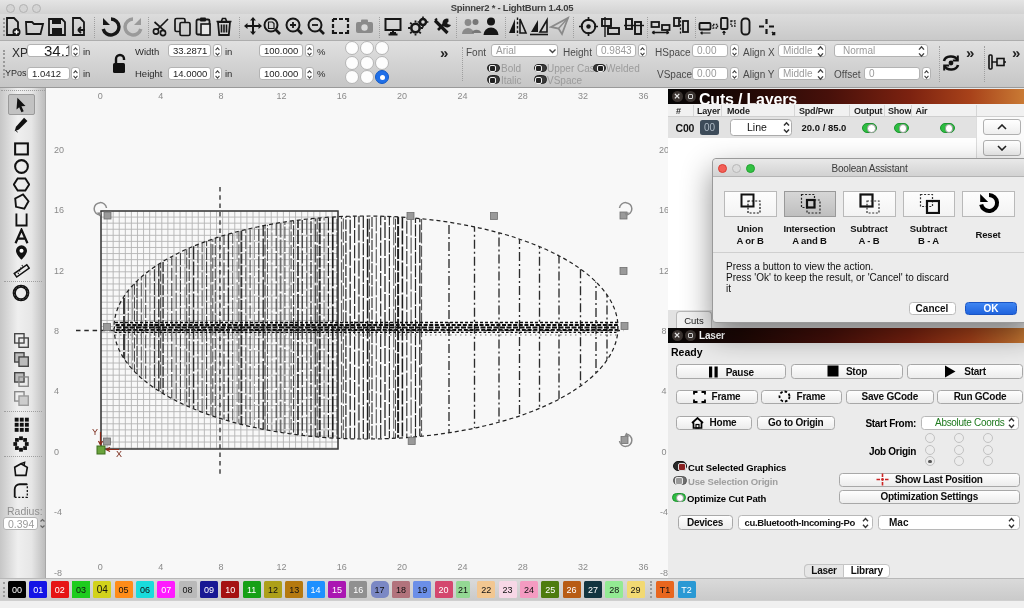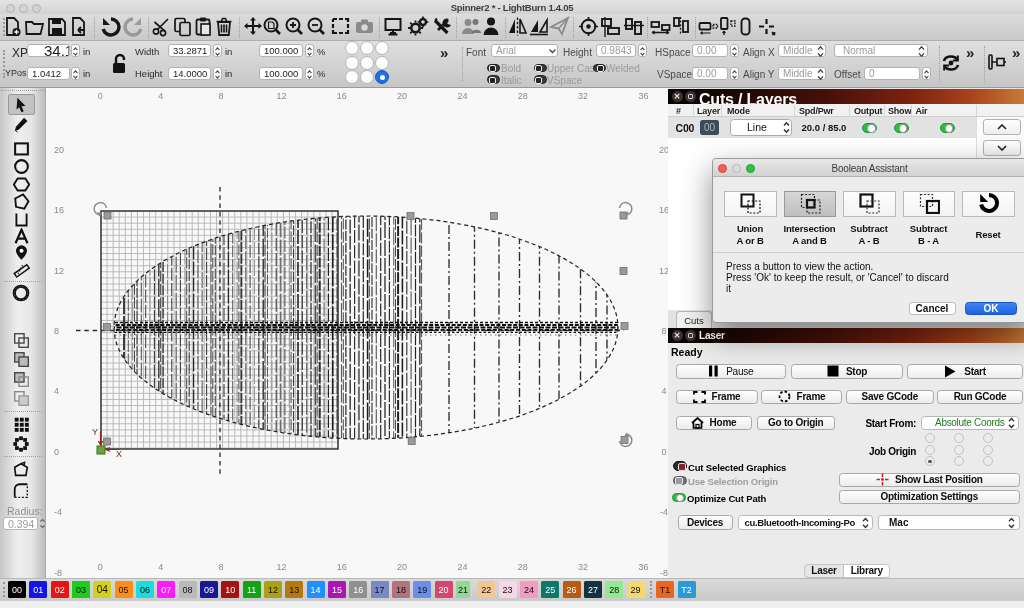--- a/index.html
+++ b/index.html
@@ -727,21 +727,21 @@
 <div style="position:absolute;left:668px;top:310px;width:356px;height:18px;background:#e2e2e2"></div>
 <div style="position:absolute;left:676px;top:311px;width:36px;height:17px;background:#f2f2f2;border:1px solid #b8b8b8;border-bottom:0;border-radius:4px 4px 0 0;font-size:9.5px;color:#222;display:flex;align-items:center;justify-content:center">Cuts</div>
 <div style="position:absolute;left:668px;top:328px;width:356px;height:15px;background:linear-gradient(90deg,#050505 0%,#1e0805 20%,#47100a 45%,#7c2210 68%,#a8421a 85%,#c97a34 100%)"></div>
 <div style="position:absolute;left:671.5px;top:330px;width:11px;height:11px;border-radius:50%;background:#39322f;color:#e8e8e8;font-size:8px;font-weight:700;display:flex;align-items:center;justify-content:center">✕</div>
 <div style="position:absolute;left:684.5px;top:330px;width:11px;height:11px;border-radius:50%;background:#39322f;border:0;display:flex;align-items:center;justify-content:center">
     <span style="width:5px;height:5px;border:1.3px solid #cfcfcf;border-radius:1px"></span>
   </div>
 <div style="position:absolute;left:699px;top:330px;font-size:10px;font-weight:700;color:#fff;letter-spacing:-0.2px;white-space:nowrap">Laser</div>
 <div style="position:absolute;left:668px;top:343px;width:356px;height:235px;background:#ebebeb"></div>
 <div style="position:absolute;left:671px;top:345.5px;font-weight:700;font-size:10.5px;color:#000;white-space:nowrap">Ready</div>
-<div style="position:absolute;left:675.5px;top:363.5px;width:110.5px;height:15px;background:linear-gradient(#fefefe,#ececec);border:1px solid #a8a8a8;border-radius:3.5px;display:flex;align-items:center;justify-content:center;font-size:10px;font-weight:400;color:#0c0c0c;letter-spacing:-0.25px;white-space:nowrap"><svg width="11" height="12" style="margin-right:7px">
+<div style="position:absolute;left:675.5px;top:363.5px;width:110.5px;height:15px;background:linear-gradient(#fefefe,#ececec);border:1px solid #a8a8a8;border-radius:3.5px;display:flex;align-items:flex-end;justify-content:center;font-size:10px;font-weight:700;color:#0c0c0c;letter-spacing:-0.25px;white-space:nowrap"><svg width="11" height="12" style="margin-right:7px">
       <rect x="1" y="0.5" width="3.2" height="11" fill="#000"></rect>
       <rect x="6.5" y="0.5" width="3.2" height="11" fill="#000"></rect>
     </svg>Pause</div>
 <div style="position:absolute;left:791px;top:363.5px;width:112px;height:15px;background:linear-gradient(#fefefe,#ececec);border:1px solid #a8a8a8;border-radius:3.5px;display:flex;align-items:center;justify-content:center;font-size:10px;font-weight:700;color:#0c0c0c;letter-spacing:-0.25px;white-space:nowrap"><svg width="12" height="12" style="margin-right:7px">
       <rect x="0.5" y="0.5" width="11" height="11" fill="#000"></rect>
     </svg>Stop</div>
 <div style="position:absolute;left:907px;top:363.5px;width:116px;height:15px;background:linear-gradient(#fefefe,#ececec);border:1px solid #a8a8a8;border-radius:3.5px;display:flex;align-items:center;justify-content:center;font-size:10px;font-weight:700;color:#0c0c0c;letter-spacing:-0.25px;white-space:nowrap"><svg width="12" height="13" style="margin-right:8px">
       <path d="M1 0.5 L11.5 6.5 L1 12.5 Z" fill="#000"></path>
     </svg>Start</div>
 <div style="position:absolute;left:675.5px;top:389.5px;width:82px;height:14px;background:linear-gradient(#fefefe,#ececec);border:1px solid #a8a8a8;border-radius:3.5px;display:flex;align-items:center;justify-content:center;font-size:10px;font-weight:700;color:#0c0c0c;letter-spacing:-0.25px;white-space:nowrap"><svg width="13" height="12" style="margin-right:6px">
@@ -860,28 +860,28 @@
 <div style="position:absolute;left:157.3px;top:581px;width:18px;height:17px;background:#ff19ff;border-radius:1.5px;display:flex;align-items:center;justify-content:center;font-size:9px;color:#fff">07</div>
 <div style="position:absolute;left:178.6px;top:581px;width:18px;height:17px;background:#b9b9b9;border-radius:1.5px;display:flex;align-items:center;justify-content:center;font-size:9px;color:#111">08</div>
 <div style="position:absolute;left:200.0px;top:581px;width:18px;height:17px;background:#181894;border-radius:1.5px;display:flex;align-items:center;justify-content:center;font-size:9px;color:#fff">09</div>
 <div style="position:absolute;left:221.3px;top:581px;width:18px;height:17px;background:#a51212;border-radius:1.5px;display:flex;align-items:center;justify-content:center;font-size:9px;color:#fff">10</div>
 <div style="position:absolute;left:242.6px;top:581px;width:18px;height:17px;background:#16a016;border-radius:1.5px;display:flex;align-items:center;justify-content:center;font-size:9px;color:#fff">11</div>
 <div style="position:absolute;left:264.0px;top:581px;width:18px;height:17px;background:#ada019;border-radius:1.5px;display:flex;align-items:center;justify-content:center;font-size:9px;color:#111">12</div>
 <div style="position:absolute;left:285.3px;top:581px;width:18px;height:17px;background:#b5790f;border-radius:1.5px;display:flex;align-items:center;justify-content:center;font-size:9px;color:#111">13</div>
 <div style="position:absolute;left:306.6px;top:581px;width:18px;height:17px;background:#1e90ff;border-radius:1.5px;display:flex;align-items:center;justify-content:center;font-size:9px;color:#fff">14</div>
 <div style="position:absolute;left:327.9px;top:581px;width:18px;height:17px;background:#aa16b2;border-radius:1.5px;display:flex;align-items:center;justify-content:center;font-size:9px;color:#fff">15</div>
 <div style="position:absolute;left:349.3px;top:581px;width:18px;height:17px;background:#909090;border-radius:1.5px;display:flex;align-items:center;justify-content:center;font-size:9px;color:#fff">16</div>
-<div style="position:absolute;left:370.6px;top:581px;width:18px;height:17px;background:#7b88c4;border-radius:0;display:flex;align-items:center;justify-content:center;font-size:9px;color:#111">17</div>
+<div style="position:absolute;left:370.6px;top:581px;width:18px;height:17px;background:#7b88c4;border-radius:5px;display:flex;align-items:center;justify-content:center;font-size:9px;color:#111">17</div>
 <div style="position:absolute;left:391.9px;top:581px;width:18px;height:17px;background:#b2737c;border-radius:1.5px;display:flex;align-items:center;justify-content:center;font-size:9px;color:#111">18</div>
 <div style="position:absolute;left:413.3px;top:581px;width:18px;height:17px;background:#6b8fe8;border-radius:1.5px;display:flex;align-items:center;justify-content:center;font-size:9px;color:#111">19</div>
 <div style="position:absolute;left:434.6px;top:581px;width:18px;height:17px;background:#d4476e;border-radius:1.5px;display:flex;align-items:center;justify-content:center;font-size:9px;color:#fff">20</div>
 <div style="position:absolute;left:455.9px;top:581px;width:14px;height:17px;background:#94d894;border-radius:1.5px;display:flex;align-items:center;justify-content:center;font-size:9px;color:#111">21</div>
 <div style="position:absolute;left:477.3px;top:581px;width:18px;height:17px;background:#f2c791;border-radius:1.5px;display:flex;align-items:center;justify-content:center;font-size:9px;color:#111">22</div>
 <div style="position:absolute;left:498.6px;top:581px;width:18px;height:17px;background:#f7d7e6;border-radius:1.5px;display:flex;align-items:center;justify-content:center;font-size:9px;color:#111">23</div>
 <div style="position:absolute;left:519.9px;top:581px;width:18px;height:17px;background:#f49bc1;border-radius:1.5px;display:flex;align-items:center;justify-content:center;font-size:9px;color:#111">24</div>
-<div style="position:absolute;left:541.2px;top:581px;width:18px;height:17px;background:#0f766e;border-radius:1.5px;display:flex;align-items:center;justify-content:center;font-size:9px;color:#fff">25</div>
+<div style="position:absolute;left:541.2px;top:581px;width:18px;height:17px;background:#4d7c0f;border-radius:1.5px;display:flex;align-items:center;justify-content:center;font-size:9px;color:#fff">25</div>
 <div style="position:absolute;left:562.6px;top:581px;width:18px;height:17px;background:#b85c14;border-radius:1.5px;display:flex;align-items:center;justify-content:center;font-size:9px;color:#fff">26</div>
 <div style="position:absolute;left:583.9px;top:581px;width:18px;height:17px;background:#12343f;border-radius:1.5px;display:flex;align-items:center;justify-content:center;font-size:9px;color:#fff">27</div>
 <div style="position:absolute;left:605.2px;top:581px;width:18px;height:17px;background:#93ea93;border-radius:1.5px;display:flex;align-items:center;justify-content:center;font-size:9px;color:#111">28</div>
 <div style="position:absolute;left:626.6px;top:581px;width:18px;height:17px;background:#f2d973;border-radius:1.5px;display:flex;align-items:center;justify-content:center;font-size:9px;color:#111">29</div>
 <div style="position:absolute;left:650px;top:581px;width:0;height:17px;border-left:2px dotted #9a9a9a"></div>
 <div style="position:absolute;left:656px;top:581px;width:18px;height:17px;background:#e8661e;border-radius:1.5px;display:flex;align-items:center;justify-content:center;font-size:9px;color:#111">T1</div>
 <div style="position:absolute;left:677.5px;top:581px;width:18px;height:17px;background:#2a99d4;border-radius:1.5px;display:flex;align-items:center;justify-content:center;font-size:9px;color:#fff">T2</div>
 <div style="position:absolute;left:0;top:600px;width:1024px;height:8px;background:#f0f0f0;border-top:1px solid #cfcfcf"></div>
 </body></html>

